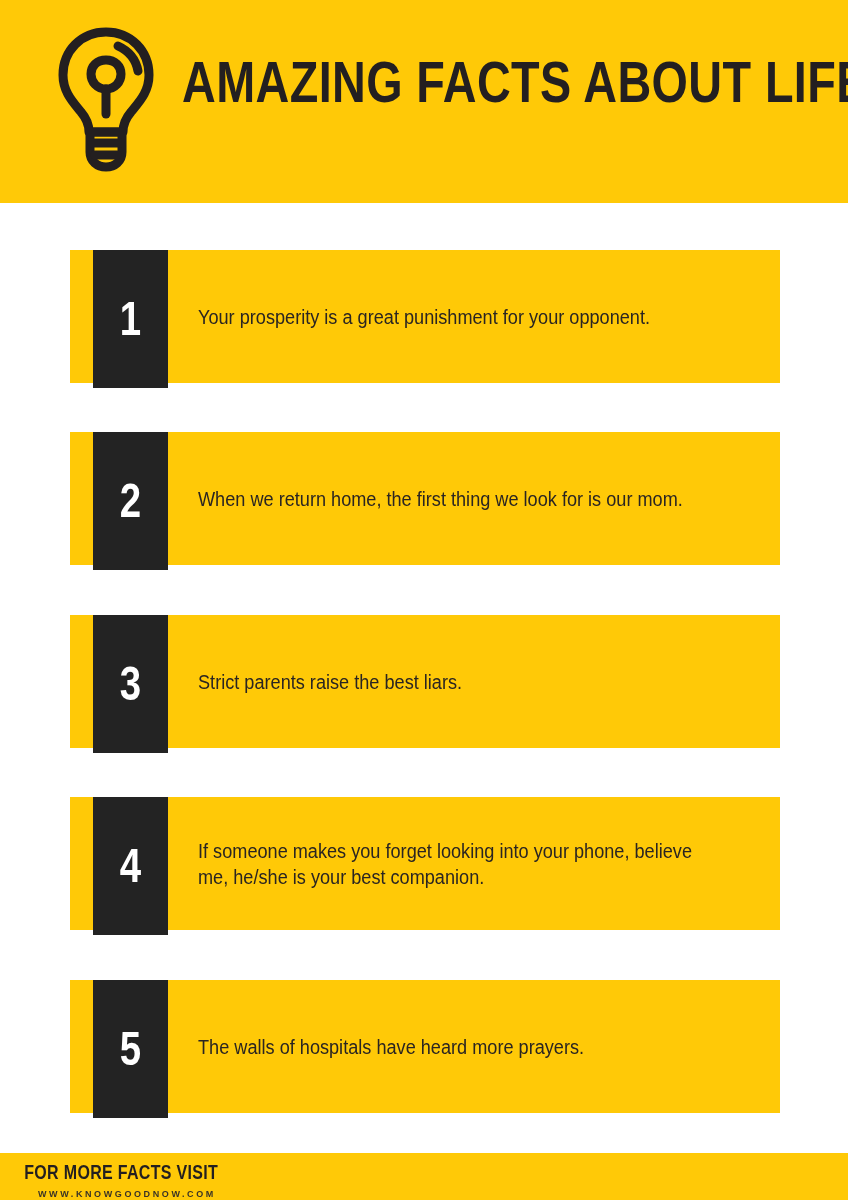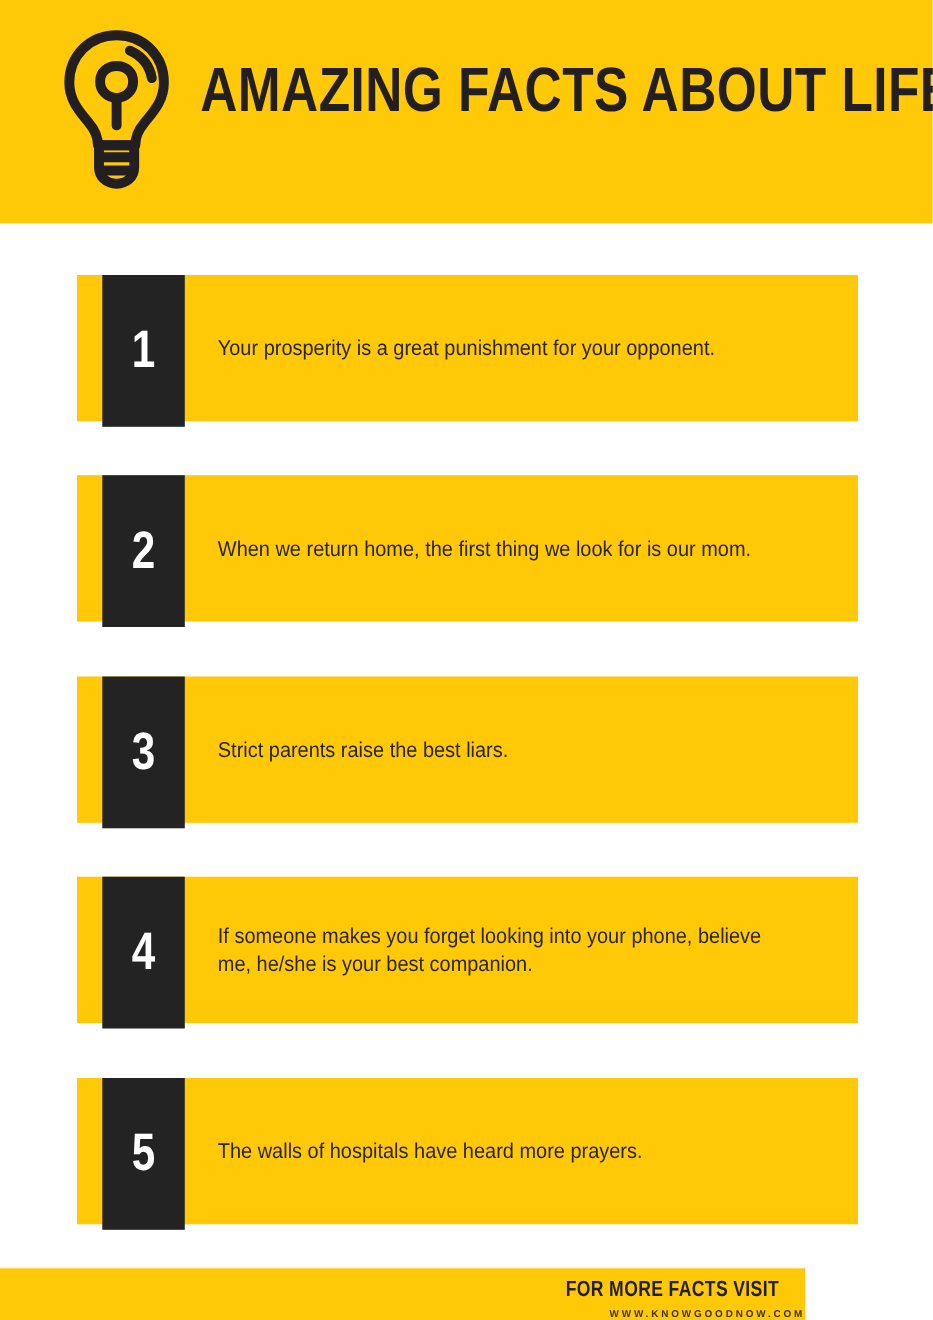--- a/index.html
+++ b/index.html
@@ -102,42 +102,43 @@
     color: #2A2522;
     transform: scaleX(0.93);
     transform-origin: left center;
   }
 
   
   .footer {
     position: absolute;
     left: 0;
     top: 1153px;
-    width: 732px;
+    width: 848px;
     height: 47px;
     background: #FFC907;
-    text-align: right;
+    text-align: left;
   }
   .footer-title {
     font-family: "Liberation Sans Narrow", "Liberation Sans", sans-serif;
     font-size: 20px;
     font-weight: 700;
     color: #231F20;
     letter-spacing: 0.4px;
     margin-top: 8px;
     transform: scaleX(0.8);
     display: inline-block;
   }
   .footer-url {
     font-family: "Liberation Sans", sans-serif;
     font-size: 9px;
     font-weight: 700;
     color: #3A3326;
     letter-spacing: 2.6px;
     margin-top: 5px;
+    margin-left: 38px;
   }
 </style>
 </head>
 <body>
 
 <div class="header">
   <span class="bulb-icon">
     <svg viewBox="0 0 112 150" width="112" height="150" aria-hidden="true">
       <g fill="none" stroke="#231F20" stroke-width="9" stroke-linecap="round" stroke-linejoin="round">
         <path d="M56 8 C31 8 13 27 13 51 C13 68 23 78 31 88 C37 95 39 101 39 108 L73 108 C73 101 75 95 81 88 C89 78 99 68 99 51 C99 27 81 8 56 8 Z"></path>

